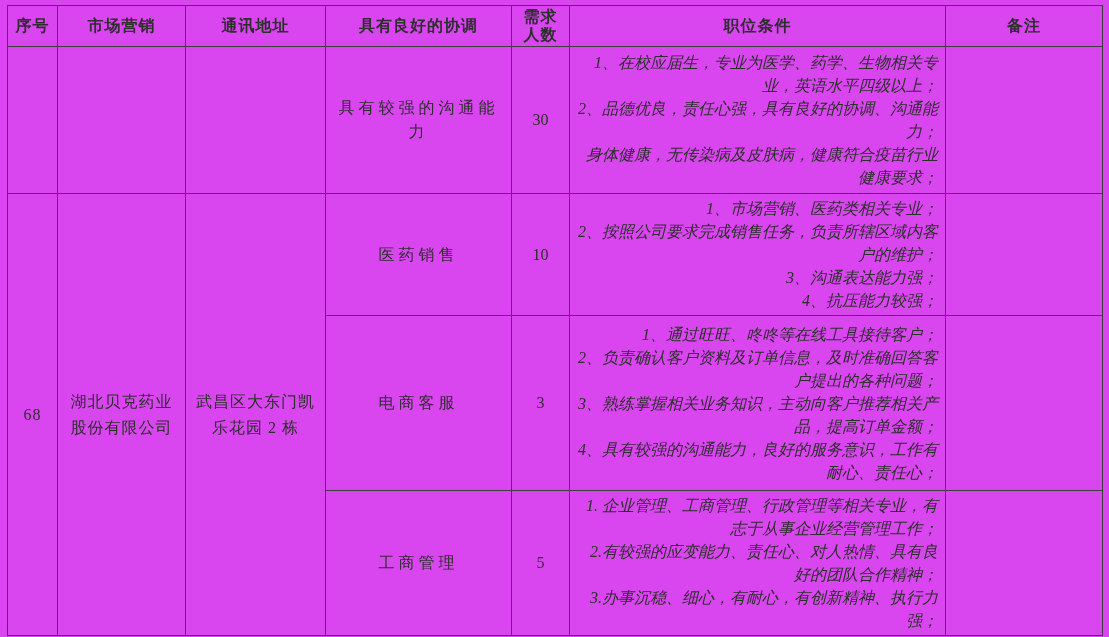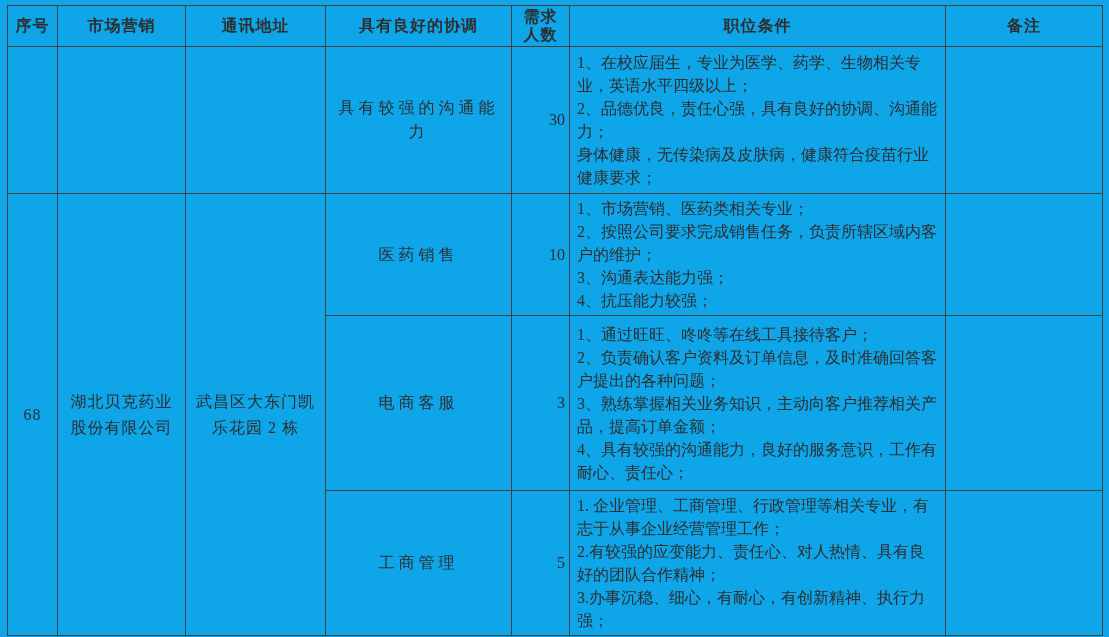--- a/index.html
+++ b/index.html
@@ -3,21 +3,21 @@
 <meta charset="utf-8">
 <style>
   html, body {
     margin: 0;
     padding: 0;
     background: #ffffff;
   }
   .page {
     width: 1109px;
     height: 637px;
-    background: #0ea5e9;
+    background: #d946ef;
     overflow: hidden;
     font-family: "Liberation Serif", "DejaVu Serif", serif;
     color: #2e2e2e;
   }
   table.job-table {
     border-collapse: collapse;
     table-layout: fixed;
     width: 1095px;
     margin: 5px 0 0 7px;
   }
@@ -48,28 +48,29 @@
     white-space: pre-line;
     line-height: 26px;
     letter-spacing: 1px;
   }
   td.cell-position {
     text-align: center;
     letter-spacing: 4px;
     line-height: 24px;
   }
   td.cell-count {
-    text-align: right;
+    text-align: center;
     margin-top: 10px;
   }
   td.cell-conditions {
-    text-align: left;
+    text-align: right;
     white-space: pre-line;
     line-height: 23px;
     padding: 3px 7px;
+    font-style: italic;
   }
 </style>
 </head>
 <body>
 
 <div class="page">
   <table class="job-table">
     <colgroup>
       <col style="width:50px">
       <col style="width:128px">

